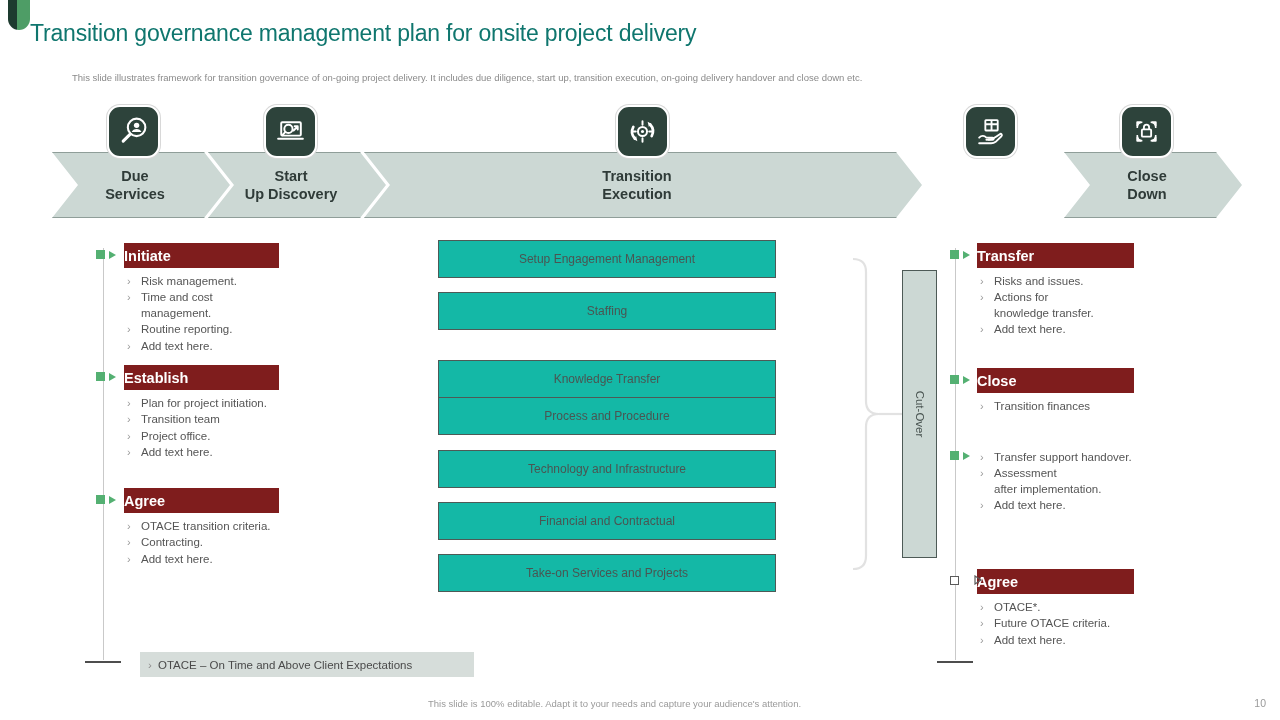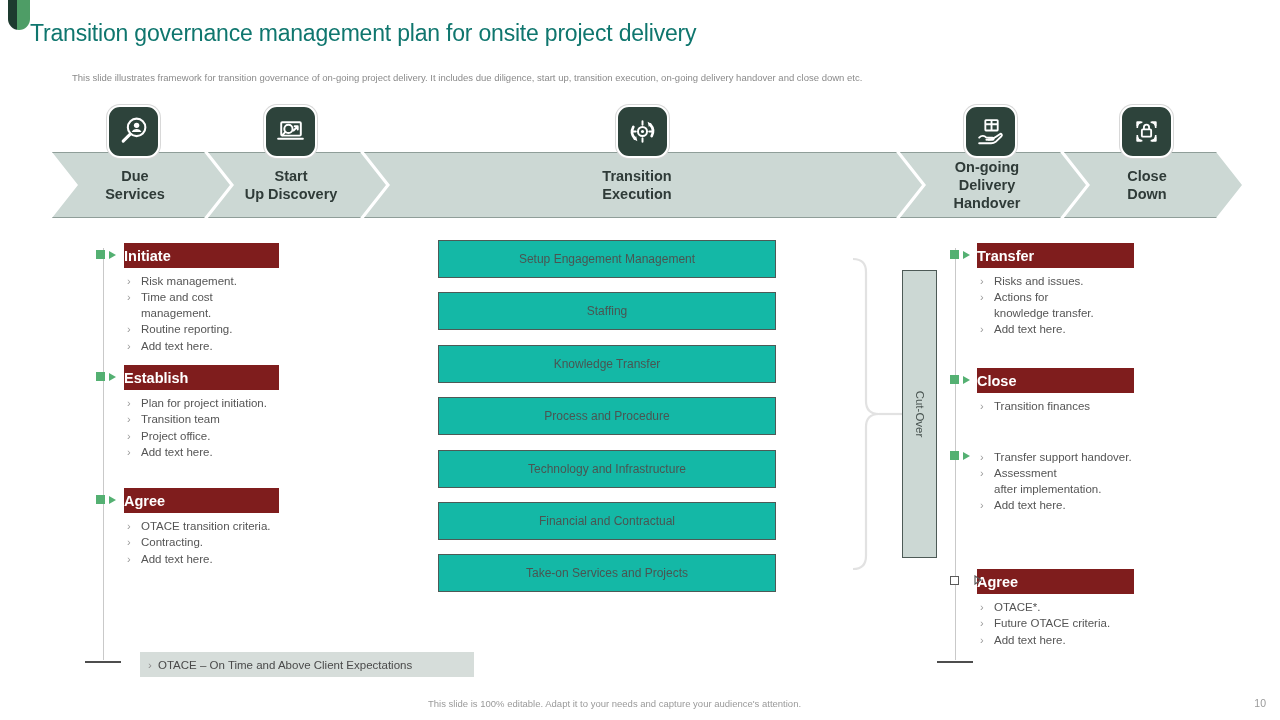--- a/index.html
+++ b/index.html
@@ -145,27 +145,20 @@
         <span>Start</span>
         <span>Up Discovery</span>
       </div>
     </div>
     <div class="chev" style="left: 364px; width: 558px;">
       <div style="display: flex; flex-direction: column; align-items: center; padding-right: 6px;">
         <span>Transition</span>
         <span>Execution</span>
       </div>
     </div>
-    <div class="chev" style="left: 900px; width: 186px;">
-      <div style="display: flex; flex-direction: column; align-items: center; padding-right: 6px;">
-        <span>On-going</span>
-        <span>Delivery</span>
-        <span>Handover</span>
-      </div>
-    </div>
     <div class="chev" style="left: 1064px; width: 178px;">
       <div style="display: flex; flex-direction: column; align-items: center; padding-right: 6px;">
         <span>Close</span>
         <span>Down</span>
       </div>
     </div>
   </div>
 
 <div class="vline" style="left:103px; top:248px; height:412px;"></div>
 <div class="vline-end" style="left:85px; top:661px;"></div>
@@ -239,21 +232,21 @@
     </div>
     <div class="marker" style="position: absolute; left: 96px; top: 495px;">
       <div class="sq"></div>
       <div class="tri"></div>
     </div>
   </div>
 
 <div id="centerCol">
     <div class="cbox" style="top: 240px;">Setup Engagement  Management</div>
     <div class="cbox" style="top: 292px;">Staffing</div>
-    <div class="cbox" style="top: 345px;">Knowledge  Transfer</div>
+    <div class="cbox" style="top: 360px;">Knowledge  Transfer</div>
     <div class="cbox" style="top: 397px;">Process and Procedure</div>
     <div class="cbox" style="top: 450px;">Technology  and Infrastructure</div>
     <div class="cbox" style="top: 502px;">Financial and Contractual</div>
     <div class="cbox" style="top: 554px;">Take-on  Services  and Projects</div>
   </div>
 
 <svg class="brace" viewBox="0 0 52 318" fill="none">
   <path d="M1 3 Q14 3 14 16 L14 145 Q14 158 27 158 Q14 158 14 171 L14 300 Q14 313 1 313" stroke="#e2e2e2" stroke-width="2.2" fill="none"></path>
   <path d="M27 158 L50 158" stroke="#e2e2e2" stroke-width="2.2"></path>
 </svg>

